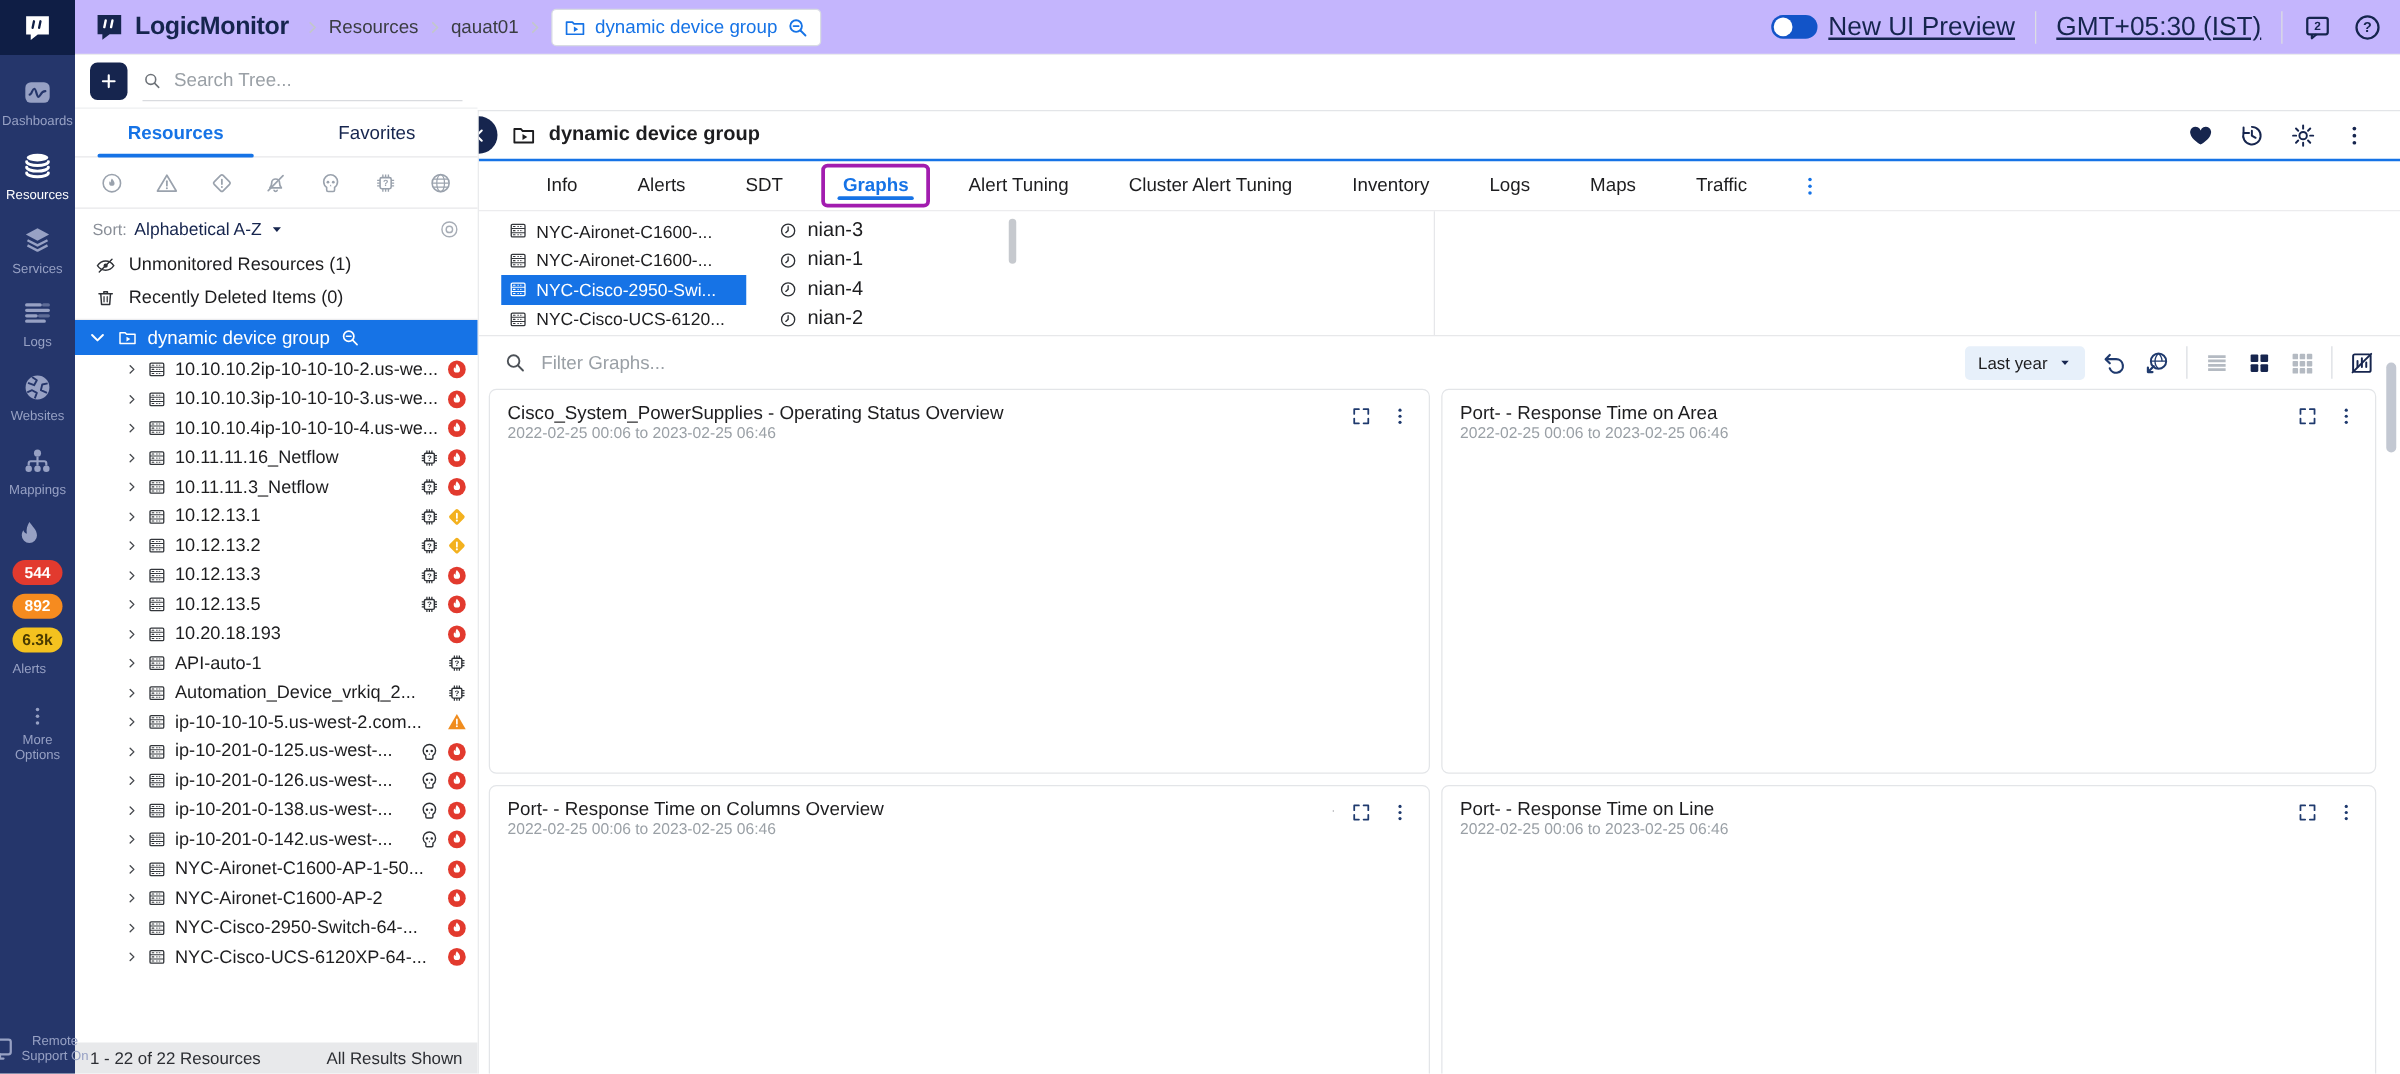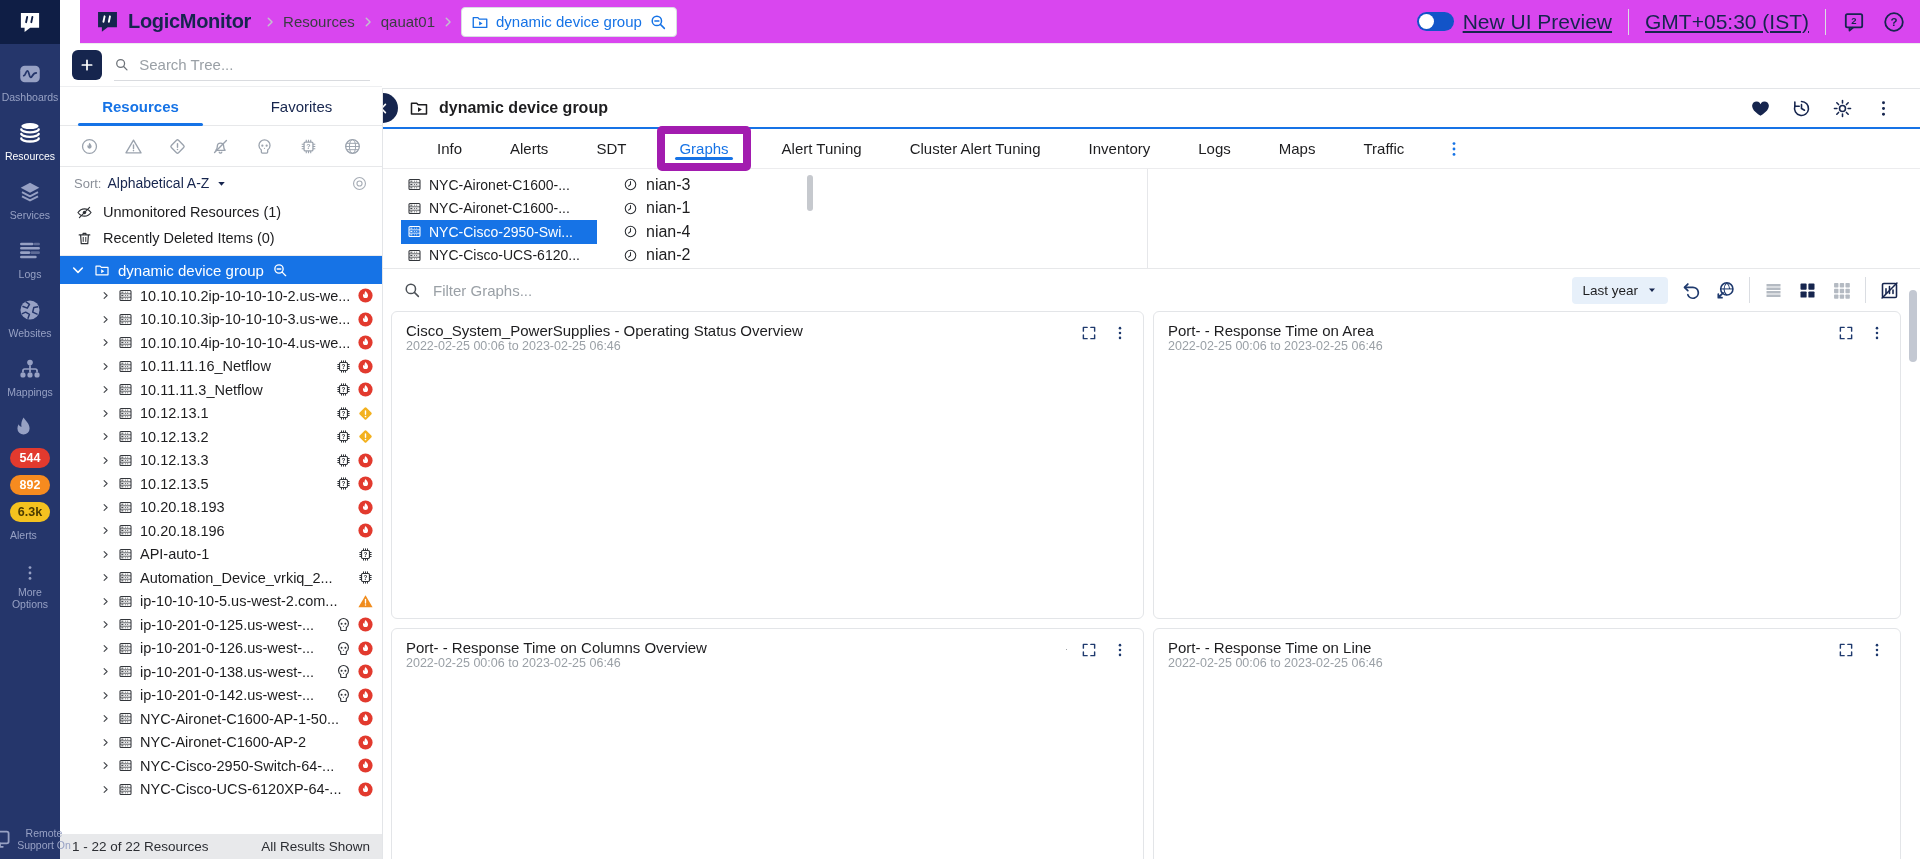--- a/index.html
+++ b/index.html
@@ -18,21 +18,21 @@
   .rail-item .rlabel{font-size:10.5px;text-align:center;line-height:1.15;}
   .rail-alerts{margin-top:16px;display:flex;flex-direction:column;align-items:flex-start;gap:7px;}
   .rail-alerts .icon{width:27px;height:27px;color:#97a1c4;}
   .abadge{min-width:40px;height:20px;border-radius:10px;display:flex;align-items:center;justify-content:center;font-size:12.5px;font-weight:bold;padding:0 4px;box-sizing:border-box;}
   .rail-more{margin-top:22px;display:flex;flex-direction:column;align-items:center;gap:3px;color:#97a1c4;}
   .rail-more .icon{width:20px;height:20px;}
   .rail-remote{margin-top:auto;margin-bottom:8px;display:flex;flex-direction:row;align-items:center;gap:4px;color:#97a1c4;}
   .rail-remote .icon{width:24px;height:24px;}
 
   
-  .topbar{position:absolute;left:60px;top:0;right:0;height:44px;background:#d946ef;border-bottom:1px solid #ebecee;display:flex;align-items:center;padding:0 14px;box-sizing:border-box;z-index:20;margin-left:20px;}
+  .topbar{position:absolute;left:60px;top:0;right:0;height:44px;background:#c4b5fd;border-bottom:1px solid #ebecee;display:flex;align-items:center;padding:0 14px;box-sizing:border-box;z-index:20;}
   .brand{display:flex;align-items:center;gap:7px;margin-right:10px;}
   .brand .icon{width:27px;height:27px;color:#16254e;}
   .brand-name{font-size:20px;font-weight:bold;color:#16254e;letter-spacing:-.3px;}
   .crumb{font-size:15px;color:#3a3d42;margin:0 4px;cursor:pointer;}
   .crumb-sep{width:14px;height:14px;color:#c2c6cc;margin:0 2px;}
   .crumb-current{display:flex;align-items:center;gap:7px;border:1px solid #d8dce2;background:#fff;border-radius:4px;padding:5px 9px;margin-left:4px;cursor:pointer;}
   .crumb-current .icon{width:18px;height:18px;color:#1673e6;}
   .crumb-current span{font-size:15px;color:#1673e6;}
   .topbar-right{margin-left:auto;display:flex;align-items:center;gap:16px;}
   .toggle{width:37px;height:19px;border-radius:10px;background:#1254c8;position:relative;cursor:pointer;}
@@ -81,21 +81,21 @@
   .m-header{position:absolute;left:0;right:0;top:0;height:38px;display:flex;align-items:center;padding-left:26px;gap:10px;}
   .collapse-btn{position:absolute;left:-15px;top:4px;width:30px;height:30px;border-radius:50%;background:#16254e;color:#fff;display:flex;align-items:center;justify-content:center;cursor:pointer;box-shadow:0 0 0 3px #fff;}
   .collapse-btn .icon{width:15px;height:15px;}
   .m-header .folder{width:20px;height:20px;color:#1d1d1f;}
   .m-title{font-size:16px;font-weight:bold;color:#1d1d1f;}
   .m-header-icons{margin-left:auto;display:flex;align-items:center;gap:20px;padding-right:26px;}
   .m-header-icons .icon{width:21px;height:21px;color:#16254e;cursor:pointer;}
   .m-blue{position:absolute;left:0;right:0;top:38px;height:2px;background:#1673e6;}
   .m-tabs{position:absolute;left:0;right:0;top:40px;height:40px;display:flex;align-items:center;padding-left:30px;border-bottom:1px solid #ececee;box-sizing:border-box;}
   .mtab{font-size:15px;color:#1d1d1f;padding:9px 24px;cursor:pointer;position:relative;white-space:nowrap;}
-  .mtab.active{color:#1673e6;font-weight:normal;border:8px solid #a21caf;border-radius:5px;padding:6px 14px;margin:0 7px;}
+  .mtab.active{color:#1673e6;font-weight:bold;border:3px solid #a21caf;border-radius:5px;padding:6px 14px;margin:0 7px;}
   .mtab.active::after{content:"";position:absolute;left:10px;right:10px;bottom:3px;height:3px;background:#1673e6;border-radius:2px;}
   .mtab-kebab{width:20px;height:20px;color:#1673e6;margin-left:16px;cursor:pointer;}
   .m-selector{position:absolute;left:0;right:0;top:80px;height:100px;border-bottom:1px solid #e7e8ea;box-sizing:border-box;}
   .sel-inner{position:absolute;left:0;top:0;bottom:0;width:764px;border-right:1px solid #e6e7ea;}
   .dlist{position:absolute;left:18px;top:4px;width:196px;}
   .drow{height:23.5px;display:flex;align-items:center;gap:7px;padding:0 6px;font-size:14px;color:#1d1d1f;cursor:pointer;}
   .drow .icon{width:15px;height:15px;color:#33363b;flex:none;}
   .drow span{white-space:nowrap;overflow:hidden;}
   .drow.active{background:#1673e6;color:#fff;}
   .drow.active .icon{color:#fff;}
@@ -711,44 +711,20 @@
         </span>
         <span class="icon dev">
           <svg viewBox="0 0 24 24">
             <rect x="3.2" y="4" width="17.6" height="16" rx="1.6" fill="none" stroke="currentColor" stroke-width="1.7"></rect>
             <path d="M3.2 9.3h17.6M3.2 14.7h17.6" stroke="currentColor" stroke-width="1.3"></path>
             <path d="M6 6.7h2M6 12h2M6 17.3h2" stroke="currentColor" stroke-width="1.5" stroke-linecap="round"></path>
             <path d="M11 6.7h7M11 12h7M11 17.3h7" stroke="currentColor" stroke-width="1.1" stroke-dasharray="2 1.4"></path>
           </svg>
         </span>
     <span class="tlabel">10.20.18.193</span>
-    <span class="badges">
-          <span class="icon ">
-            <svg viewBox="0 0 24 24">
-              <circle cx="12" cy="12" r="10" fill="#e23a2e"></circle>
-              <path d="M12 5.6c1.3 2 3.6 3.7 3.6 6.4a3.6 3.6 0 0 1-7.2 0c0-.9.25-1.7.7-2.4.3.8.9 1.3 1.6 1.5-.4-2 .3-3.9 1.3-5.5z" fill="#fff"></path>
-            </svg>
-          </span>
-        </span>
-  </div>
-  <div class="titem">
-    <span class="icon chev">
-          <svg viewBox="0 0 24 24">
-            <path d="M9 5.5l6.5 6.5L9 18.5" fill="none" stroke="currentColor" stroke-width="2.4" stroke-linecap="round" stroke-linejoin="round"></path>
-          </svg>
-        </span>
-        <span class="icon dev">
-          <svg viewBox="0 0 24 24">
-            <rect x="3.2" y="4" width="17.6" height="16" rx="1.6" fill="none" stroke="currentColor" stroke-width="1.7"></rect>
-            <path d="M3.2 9.3h17.6M3.2 14.7h17.6" stroke="currentColor" stroke-width="1.3"></path>
-            <path d="M6 6.7h2M6 12h2M6 17.3h2" stroke="currentColor" stroke-width="1.5" stroke-linecap="round"></path>
-            <path d="M11 6.7h7M11 12h7M11 17.3h7" stroke="currentColor" stroke-width="1.1" stroke-dasharray="2 1.4"></path>
-          </svg>
-        </span>
-    <span class="tlabel">10.20.18.196</span>
     <span class="badges">
           <span class="icon ">
             <svg viewBox="0 0 24 24">
               <circle cx="12" cy="12" r="10" fill="#e23a2e"></circle>
               <path d="M12 5.6c1.3 2 3.6 3.7 3.6 6.4a3.6 3.6 0 0 1-7.2 0c0-.9.25-1.7.7-2.4.3.8.9 1.3 1.6 1.5-.4-2 .3-3.9 1.3-5.5z" fill="#fff"></path>
             </svg>
           </span>
         </span>
   </div>
   <div class="titem">

